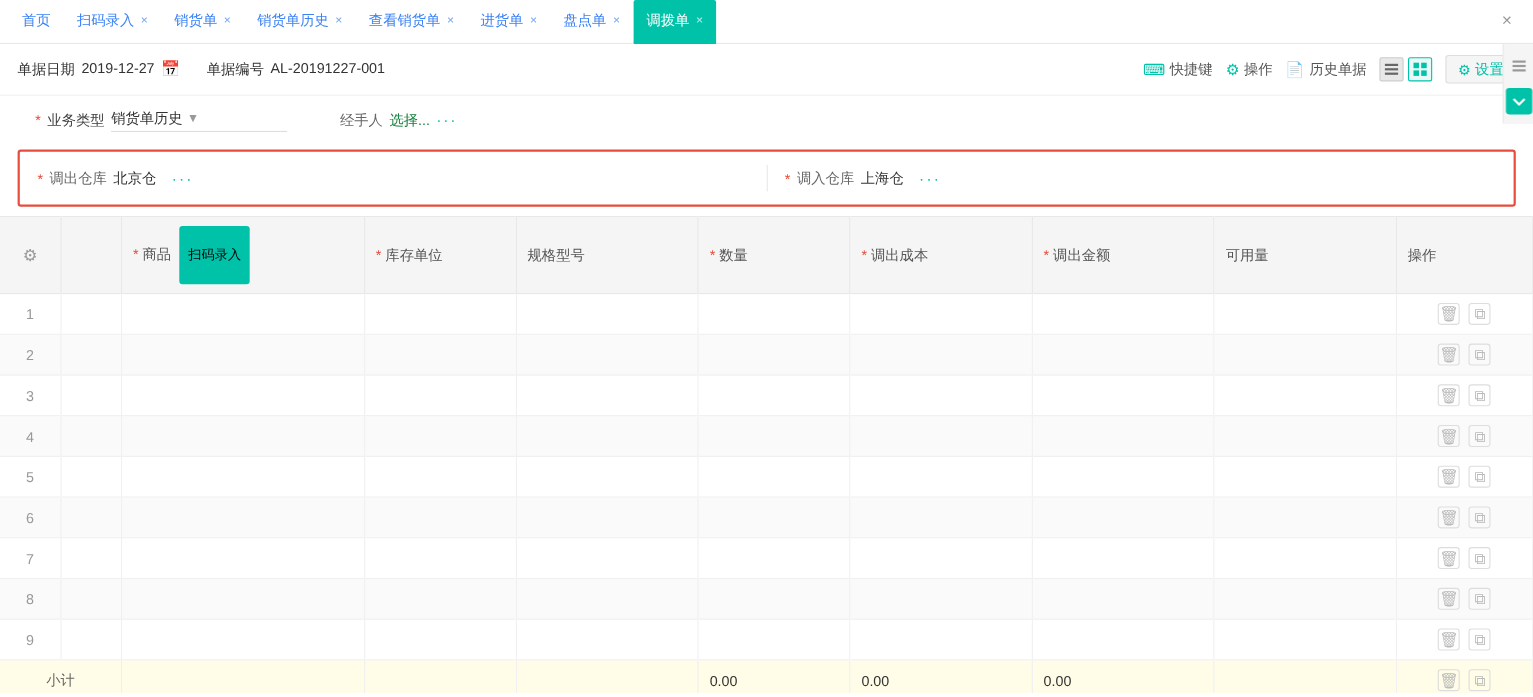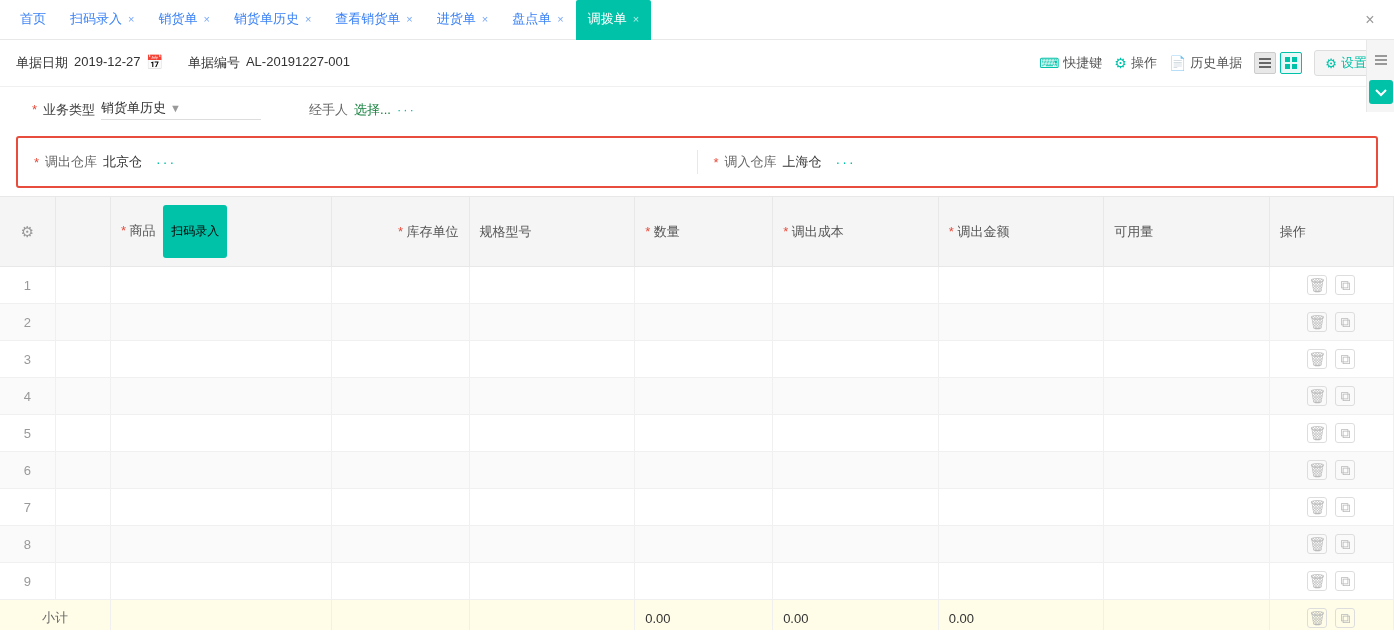--- a/index.html
+++ b/index.html
@@ -227,21 +227,21 @@
     
     .gear-icon {
       color: #999;
       cursor: pointer;
       font-size: 15px;
     }
 
     
     .col-num { width: 40px; }
     .col-product { width: 160px; }
-    .col-unit { width: 100px; text-align: right; }
+    .col-unit { width: 100px; }
     .col-spec { width: 120px; }
     .col-qty { width: 100px; }
     .col-cost { width: 120px; }
     .col-amount { width: 120px; }
     .col-avail { width: 120px; }
     .col-op { width: 90px; }
 
     
     .right-sidebar {
       position: fixed;

